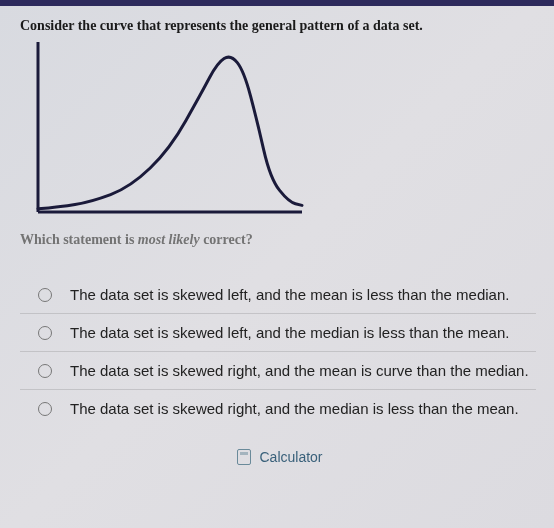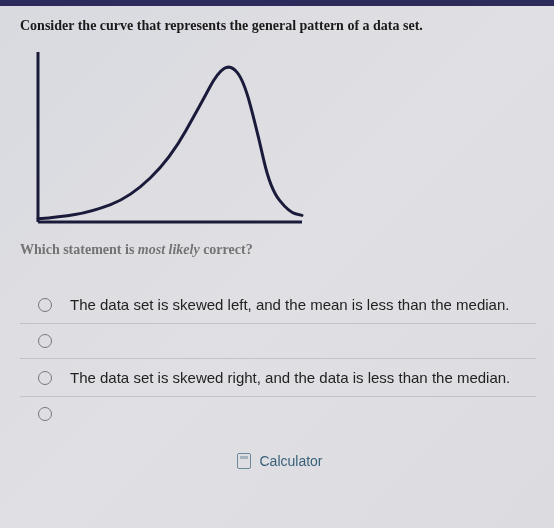--- a/index.html
+++ b/index.html
@@ -16,21 +16,20 @@
     background: #2d2a5c;
     width: 100%;
   }
   .content {
     padding: 12px 18px 0 20px;
   }
   .prompt {
     font-size: 14px;
     font-weight: bold;
     color: #1a1a1a;
-    margin-bottom: 10px;
   }
   .chart-box {
     width: 290px;
     height: 190px;
     position: relative;
     margin-bottom: 8px;
   }
   .chart-box svg { display: block; }
   .question {
     font-size: 14px;
@@ -115,29 +114,31 @@
   </p>
 
   <div class="options">
     <div class="option-row">
       <span class="radio"></span>
       <span>The data set is skewed left, and the mean is less than the median.</span>
     </div>
     <div class="divider"></div>
     <div class="option-row">
       <span class="radio"></span>
+      <span>The data set is skewed left, and the median is less than the mean.</span>
     </div>
     <div class="divider"></div>
     <div class="option-row">
       <span class="radio"></span>
-      <span>The data set is skewed right, and the data is less than the median.</span>
+      <span>The data set is skewed right, and the mean is curve than the median.</span>
     </div>
     <div class="divider"></div>
     <div class="option-row">
       <span class="radio"></span>
+      <span>The data set is skewed right, and the median is less than the mean.</span>
     </div>
   </div>
 
   <div class="calc">
     <span class="calc-icon"></span>
     <span>Calculator</span>
   </div>
 
 </div>
 

